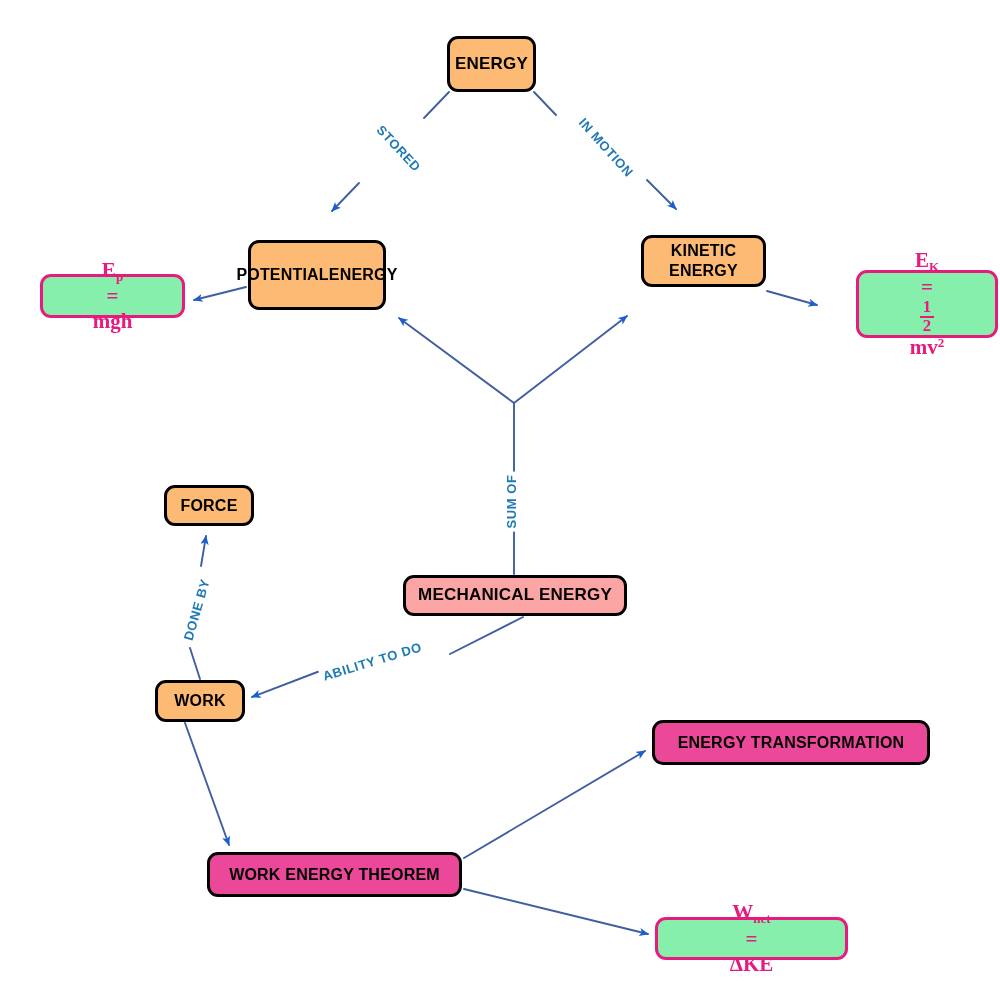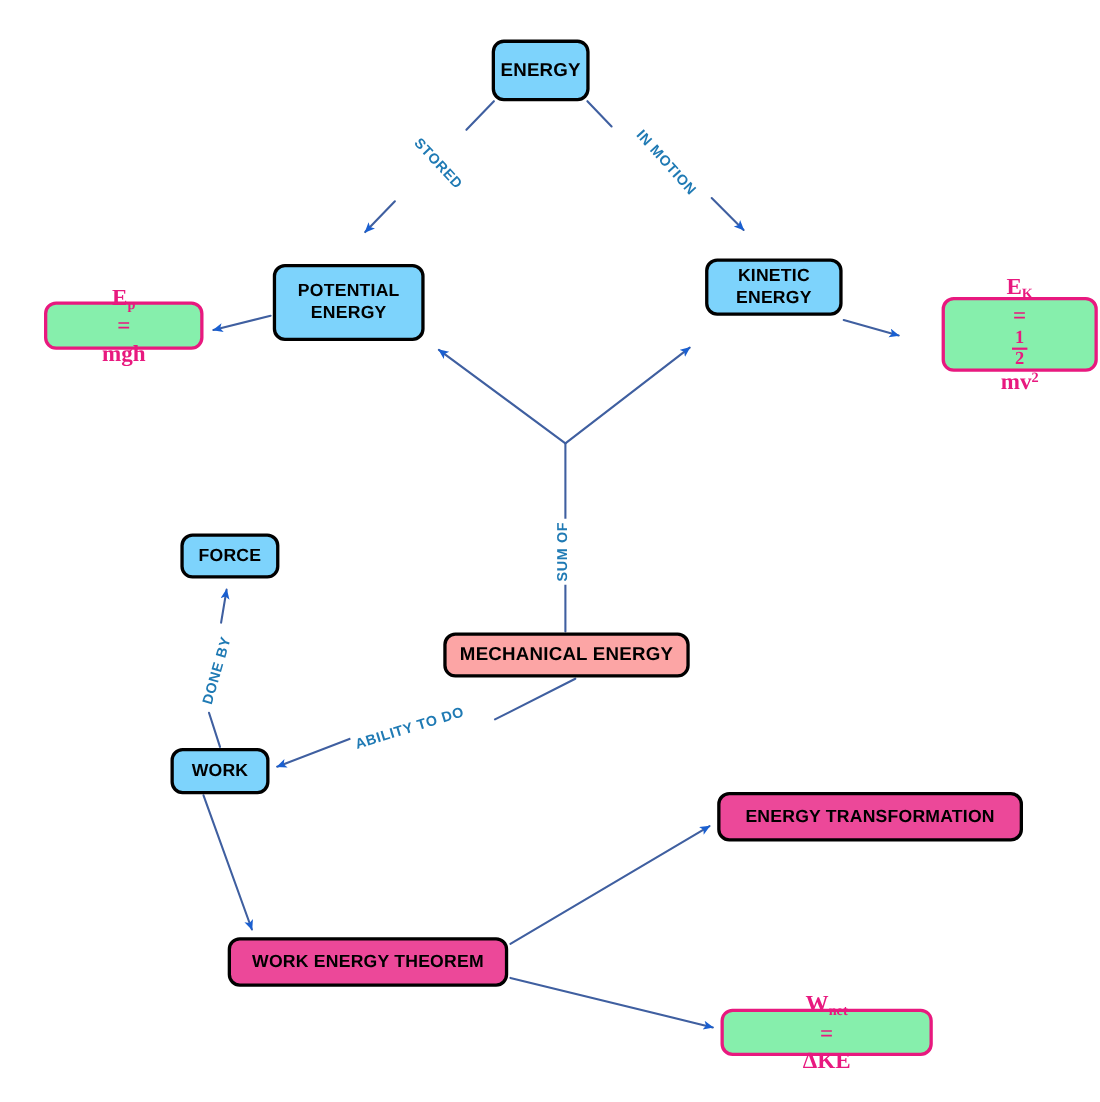--- a/index.html
+++ b/index.html
@@ -18,21 +18,21 @@
     text-align:center;
     box-sizing:border-box;
     border:3px solid #000000;
     border-radius:11px;
     font-weight:bold;
     color:#000000;
     letter-spacing:.2px;
     line-height:1.22;
     z-index:3;
   }
-  .node.green{background:#7dd3fc;}
+  .node.green{background:#fdba74;}
   .node.orange{background:#ec4899;}
   .node.white{background:#fca5a5;}
 
   
   .formula{
     position:absolute;
     display:flex;align-items:center;justify-content:center;
     box-sizing:border-box;
     background:#86efac;
     border:3px solid #e8197f;
@@ -141,21 +141,21 @@
   <div class="elabel" style="left:481px;top:493px;transform:rotate(-90deg);">SUM OF</div>
 
   <div class="elabel" style="left:162px;top:601px;transform:rotate(-74deg);">DONE BY</div>
 
   <div class="elabel" style="left:318px;top:653px;transform:rotate(-17deg);">ABILITY TO DO</div>
 
   <div class="node green" style="left:447px;top:36px;width:89px;height:56px;font-size:17px;">
     <span>ENERGY</span>
   </div>
 
-  <div class="node green" style="left:248px;top:240px;width:138px;height:70px;font-size:16px;flex-direction:column;">
+  <div class="node green" style="left:248px;top:240px;width:138px;height:70px;font-size:16px;flex-direction:row;">
     <span>POTENTIAL</span>
     <span>ENERGY</span>
   </div>
 
   <div class="node green" style="left:641px;top:235px;width:125px;height:52px;font-size:16px;flex-direction:column;">
     <span>KINETIC</span>
     <span>ENERGY</span>
   </div>
 
   <div class="node green" style="left:164px;top:485px;width:90px;height:41px;font-size:16px;">

